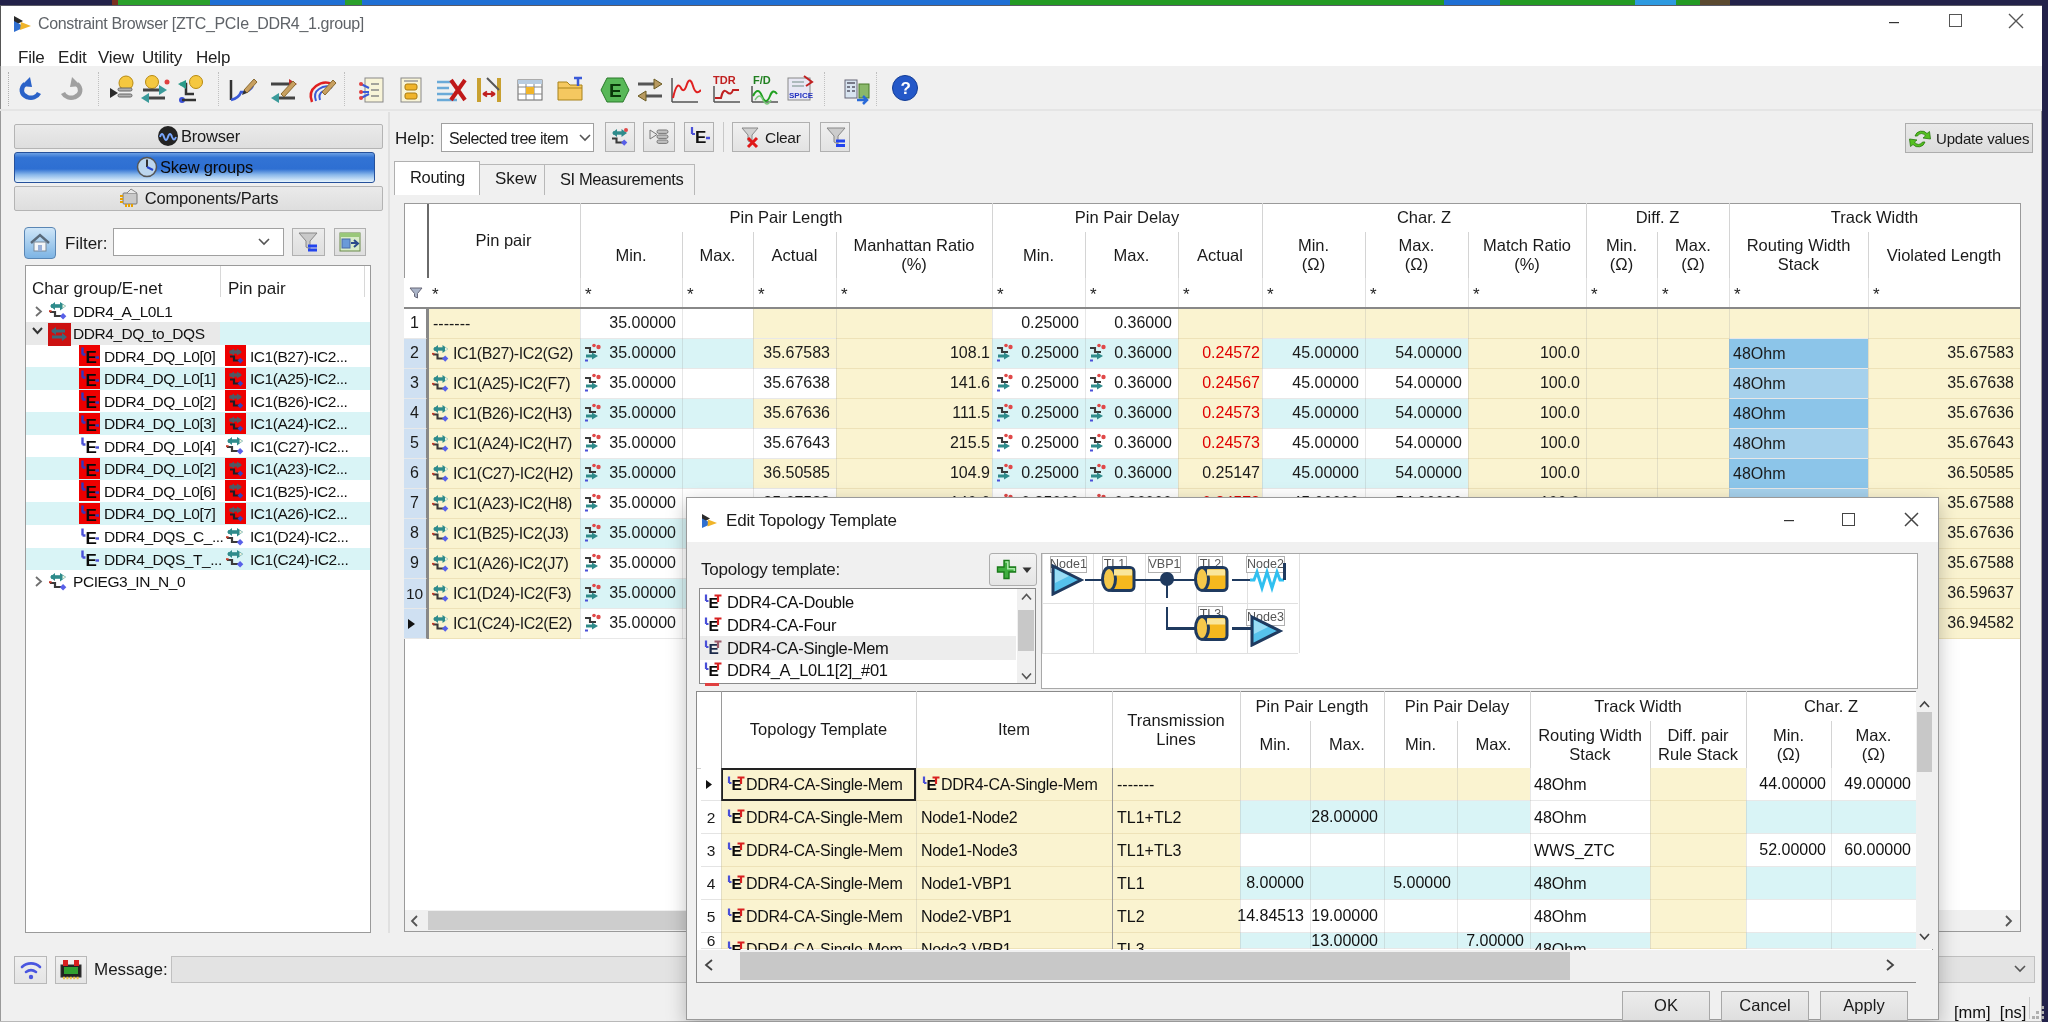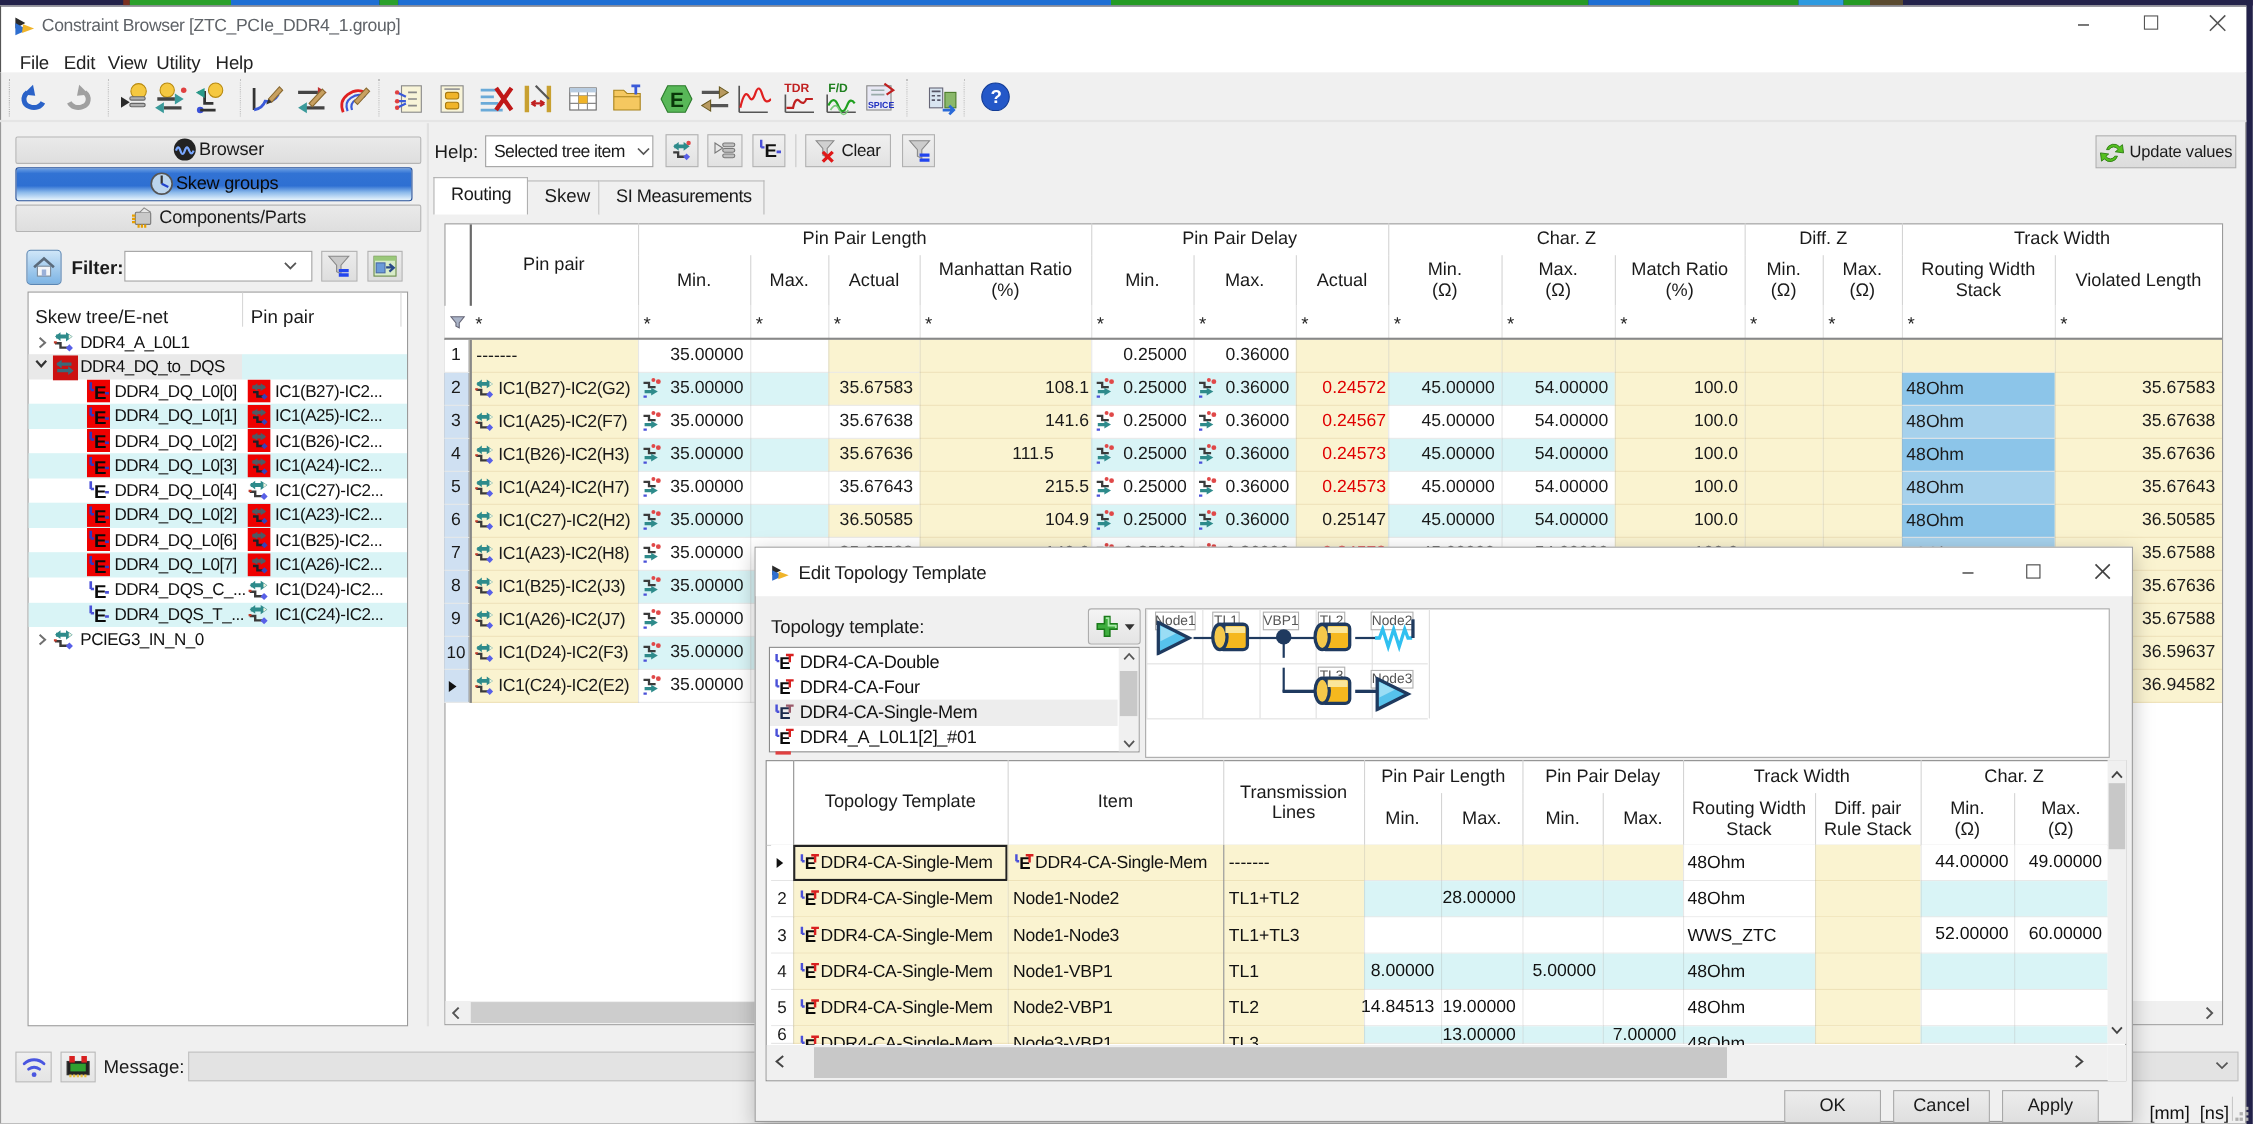--- a/index.html
+++ b/index.html
@@ -243,21 +243,21 @@
     <span style="margin-left:2px;">Components/Parts</span>
   </div>
 <div class="" style="left:24px;top:227px;width:32px;height:32px;background:linear-gradient(#cfe6f8,#7db4e4);border:1px solid #5a86b4;border-radius:4px;"></div>
 <div style="left:28px;top:231px;">
     <svg width="24" height="24" viewBox="0 0 24 24" style="">
       <path d="M3 12 L12 4 L21 12" fill="none" stroke="#5a6a7a" stroke-width="2.4"></path>
       <rect x="6" y="11" width="12" height="9" fill="#f4f6f8" stroke="#7a8a9a"></rect>
       <rect x="10" y="14" width="4" height="6" fill="#9ab0d8"></rect>
     </svg>
   </div>
-<div class="" style="left:65px;top:233px;font-size:17px;color:#1a1a1a;white-space:nowrap;font-weight:bold;">Filter:</div>
+<div class="" style="left:65px;top:233px;font-size:17px;color:#1a1a1a;white-space:nowrap;">Filter:</div>
 <div class="" style="left:113px;top:228px;width:171px;height:28px;background:#fff;border:1px solid #a0a0a0;"></div>
 <div style="left:258px;top:238px;">
     <svg width="12" height="8">
       <path d="M1 1 L6 6 L11 1" stroke="#555" stroke-width="1.6" fill="none"></path>
     </svg>
   </div>
 <div class="" style="left:292px;top:228px;width:33px;height:28px;background:linear-gradient(#ececec,#dedede);border:1px solid #b0b0b0;"></div>
 <div style="left:296px;top:230px;">
     <svg width="24" height="24" viewBox="0 0 24 24" style="">
       <path d="M3 3 h18 L14 11 v8 l-4 -2 v-6 Z" fill="#c9c9c9" stroke="#888"></path>
@@ -267,21 +267,21 @@
 <div class="" style="left:334px;top:228px;width:32px;height:28px;background:linear-gradient(#ececec,#dedede);border:1px solid #b0b0b0;"></div>
 <div style="left:338px;top:230px;">
     <svg width="24" height="24" viewBox="0 0 24 24" style="">
       <rect x="2" y="3" width="20" height="18" fill="#d8ecc8" stroke="#6a8a4a"></rect>
       <rect x="2" y="3" width="20" height="4" fill="#9ac87a"></rect>
       <rect x="4" y="9" width="8" height="9" fill="#6a9ad8" stroke="#4a6aa8"></rect>
       <path d="M13 13 h6 M16 10 l4 3.5 -4 3.5" stroke="#2a4a8a" stroke-width="2" fill="none"></path>
     </svg>
   </div>
 <div class="" style="left:25px;top:265px;width:346px;height:668px;background:#fff;border:1px solid #9a9a9a;"></div>
-<div class="" style="left:32px;top:278px;font-size:17px;color:#1a1a1a;white-space:nowrap;">Skew tree/E-net</div>
+<div class="" style="left:32px;top:278px;font-size:17px;color:#1a1a1a;white-space:nowrap;">Char group/E-net</div>
 <div class="" style="left:228px;top:278px;font-size:17px;color:#1a1a1a;white-space:nowrap;">Pin pair</div>
 <div class="" style="left:220px;top:266px;width:1px;height:31px;background:#d8d8d8;"></div>
 <div class="" style="left:364px;top:266px;width:1px;height:31px;background:#d8d8d8;"></div>
 <div style="position:absolute;left:34px;top:304.5px;">
     <svg width="9" height="13">
       <path d="M2 2 L7 6.5 L2 11" stroke="#707070" stroke-width="1.8" fill="none"></path>
     </svg>
   </div>
 <div style="position:absolute;left:48px;top:300.0px;">
     <svg width="21" height="21" viewBox="0 0 21 21" style="">
@@ -863,21 +863,21 @@
       <path d="M3 13 h8" stroke="#2e8b8b" stroke-width="3"></path>
       <path d="M9 9.5 L15 13 L9 16.5 Z" fill="#2e8b8b"></path>
       <path d="M2 17.5 h3" stroke="#4a50d8" stroke-width="2"></path>
     </svg>
   </div>
 <div style="position:absolute;box-sizing:border-box;left:580px;top:398.5px;width:96px;height:30px;display:flex;align-items:center;justify-content:flex-end;font-size:16px;color:#1a1a1a;white-space:nowrap;line-height:1.15;text-align:center;">35.00000</div>
 <div style="position:absolute;box-sizing:border-box;left:682px;top:398.5px;width:71px;height:30px;background:#d9f4f6;border-bottom:1px solid #e8e8e8;"></div>
 <div style="position:absolute;box-sizing:border-box;left:753px;top:398.5px;width:83px;height:30px;background:#faf3d0;border-bottom:1px solid #e8e8e8;"></div>
 <div style="position:absolute;box-sizing:border-box;left:753px;top:398.5px;width:77px;height:30px;display:flex;align-items:center;justify-content:flex-end;font-size:16px;color:#1a1a1a;white-space:nowrap;line-height:1.15;text-align:center;">35.67636</div>
 <div style="position:absolute;box-sizing:border-box;left:836px;top:398.5px;width:156px;height:30px;background:#faf3d0;border-bottom:1px solid #eee2b8;"></div>
-<div style="position:absolute;box-sizing:border-box;left:804px;top:398.5px;width:154px;height:30px;display:flex;align-items:center;justify-content:flex-end;font-size:16px;color:#1a1a1a;white-space:nowrap;line-height:1.15;text-align:center;">111.5</div>
+<div style="position:absolute;box-sizing:border-box;left:836px;top:398.5px;width:154px;height:30px;display:flex;align-items:center;justify-content:flex-end;font-size:16px;color:#1a1a1a;white-space:nowrap;line-height:1.15;text-align:center;">111.5</div>
 <div style="position:absolute;box-sizing:border-box;left:992px;top:398.5px;width:93px;height:30px;background:#d9f4f6;border-bottom:1px solid #e8e8e8;"></div>
 <div style="position:absolute;box-sizing:border-box;left:1085px;top:398.5px;width:93px;height:30px;background:#d9f4f6;border-bottom:1px solid #e8e8e8;"></div>
 <div style="position:absolute;left:995px;top:402.5px;">
     <svg width="20" height="20" viewBox="0 0 20 20" style="">
       <path d="M2 5 h5 v4 h6" stroke="#3a3a3a" stroke-width="2.1" fill="none"></path>
       <circle cx="15.5" cy="4" r="2.2" fill="#e04848"></circle>
       <circle cx="11" cy="2.5" r="1.8" fill="#e04848"></circle>
       <path d="M3 13 h8" stroke="#2e8b8b" stroke-width="3"></path>
       <path d="M9 9.5 L15 13 L9 16.5 Z" fill="#2e8b8b"></path>
       <path d="M2 17.5 h3" stroke="#4a50d8" stroke-width="2"></path>

